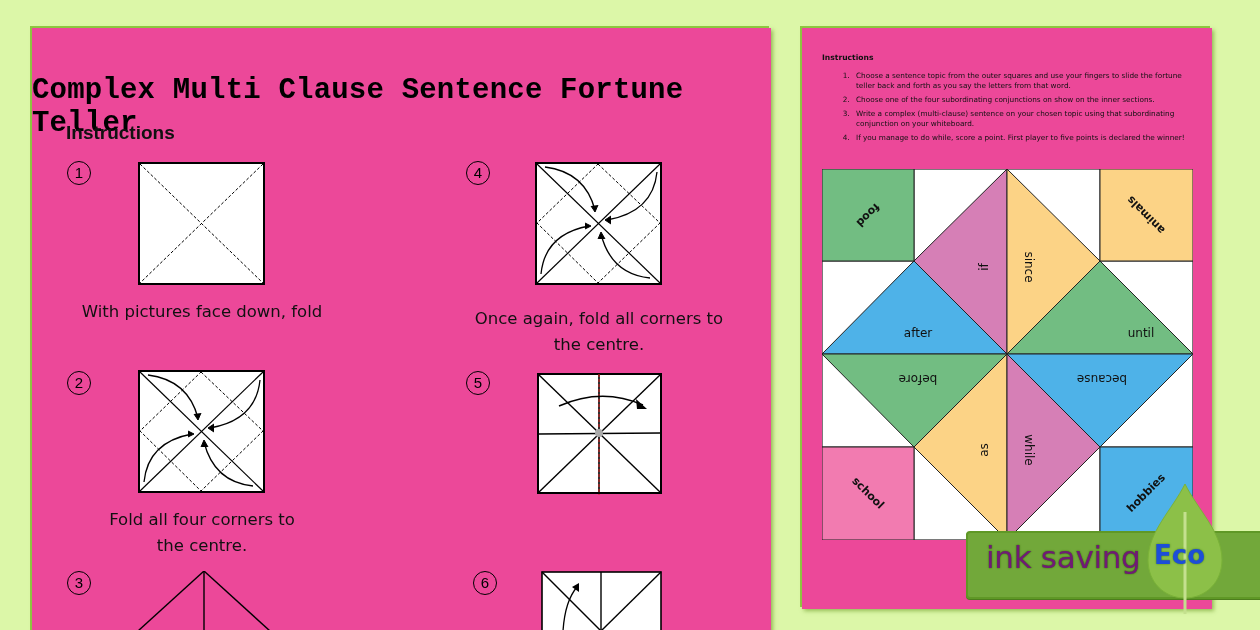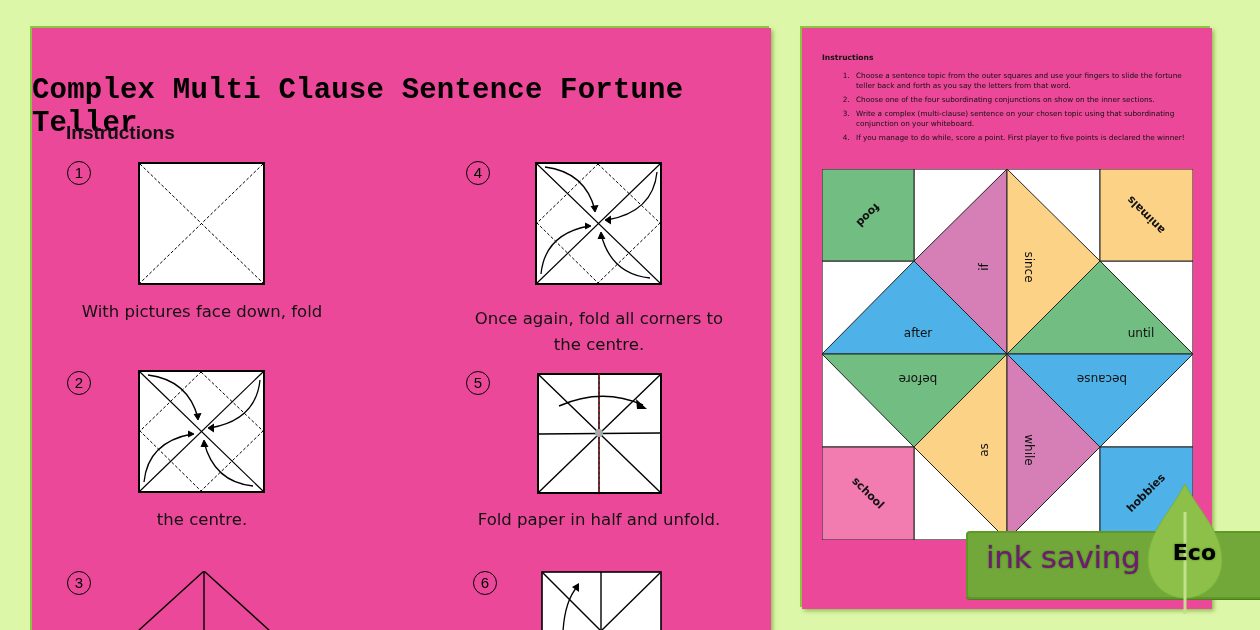--- a/index.html
+++ b/index.html
@@ -47,22 +47,22 @@
     background:#72a83a; border:2px solid #5f9826; border-radius:4px;
     box-shadow: 0 1px 0 #4d7d1e;
   }
   #eco-banner .ink {
     position:absolute; left:18px; top:6px; font-family:"DejaVu Sans", sans-serif;
     font-size:31px; color:#701a75; letter-spacing:-0.3px;
     text-shadow: 0 0 2px #3f7a12, 0 0 1px #3f7a12;
   }
   #eco-leaf { position:absolute; left:1146px; top:482px; width:78px; height:134px; }
   #eco-leaf .eco {
-    position:absolute; left:8px; top:58px; width:62px; text-align:right;
-    font-family:"DejaVu Sans", sans-serif; font-weight:bold; font-size:22px; color:#000000;
+    position:absolute; left:8px; top:58px; width:62px; text-align:left;
+    font-family:"DejaVu Sans", sans-serif; font-weight:bold; font-size:26px; color:#1d4ed8;
     text-shadow: 0 0 2px #3f7a12;
   }
 </style>
 </head>
 <body>
 
 <div id="left-page" class="page">
   <div class="title">Complex Multi Clause Sentence Fortune Teller</div>
   <div class="instr-heading">Instructions</div>
 
@@ -85,20 +85,21 @@
     <path d="M10,5 Q50,10 60,48" fill="none" stroke="#000" stroke-width="1.3"></path>
     <path d="M56,44 L60,50 L63,43" fill="#000" stroke="#000"></path>
     <path d="M122,10 Q118,50 72,58" fill="none" stroke="#000" stroke-width="1.3"></path>
     <path d="M76,54 L70,58 L76,62" fill="#000" stroke="#000"></path>
     <path d="M6,112 Q10,72 54,64" fill="none" stroke="#000" stroke-width="1.3"></path>
     <path d="M50,61 L56,64 L50,67" fill="#000" stroke="#000"></path>
     <path d="M115,116 Q76,112 66,72" fill="none" stroke="#000" stroke-width="1.3"></path>
     <path d="M63,77 L66,70 L70,77" fill="#000" stroke="#000"></path>
   </svg>
   <div class="caption" style="left:0;width:340px;top:479px;">
+    <div>Fold all four corners to</div>
     <div>the centre.</div>
   </div>
 
   <div class="step-num" style="left:35px;top:543px;">3</div>
   <svg class="step-fig" style="left:100px;top:543px;" width="140" height="60">
     <line x1="72" y1="0" x2="6" y2="60" stroke="#000" stroke-width="1.4"></line>
     <line x1="72" y1="0" x2="138" y2="60" stroke="#000" stroke-width="1.4"></line>
     <line x1="72" y1="0" x2="72" y2="60" stroke="#000" stroke-width="1.4"></line>
   </svg>
 
@@ -127,21 +128,20 @@
     <rect x="1" y="1" width="123" height="119" fill="#fff" stroke="#000" stroke-width="2"></rect>
     <line x1="2" y1="2" x2="123" y2="119" stroke="#000" stroke-width="1.4"></line>
     <line x1="123" y1="2" x2="2" y2="119" stroke="#000" stroke-width="1.4"></line>
     <line x1="2" y1="61" x2="123" y2="60" stroke="#000" stroke-width="1.3"></line>
     <line x1="62" y1="2" x2="62" y2="119" stroke="#000" stroke-width="1.6"></line>
     <line x1="62" y1="-4" x2="62" y2="124" stroke="#e02020" stroke-width="1" stroke-dasharray="3,2"></line>
     <circle cx="62" cy="60" r="4" fill="#aaa"></circle>
     <path d="M22,33 Q65,14 106,32" fill="none" stroke="#000" stroke-width="1.4"></path>
     <path d="M99,26 L110,36 L100,36 Z" fill="#000"></path>
   </svg>
-  <div class="caption" style="left:397px;width:340px;top:479px;">Fold paper in half and unfold.</div>
 
   <div class="step-num" style="left:441px;top:543px;">6</div>
   <svg class="step-fig" style="left:509px;top:543px;" width="122" height="60">
     <rect x="1" y="1" width="119" height="70" fill="#fff" stroke="#000" stroke-width="1.6"></rect>
     <line x1="60" y1="1" x2="60" y2="60" stroke="#000" stroke-width="1.4"></line>
     <line x1="1" y1="1" x2="60" y2="60" stroke="#000" stroke-width="1.4"></line>
     <line x1="120" y1="1" x2="60" y2="60" stroke="#000" stroke-width="1.4"></line>
     <path d="M22,60 Q24,30 36,16" fill="none" stroke="#000" stroke-width="1.3"></path>
     <path d="M31,16 L38,12 L38,21 Z" fill="#000"></path>
   </svg>

